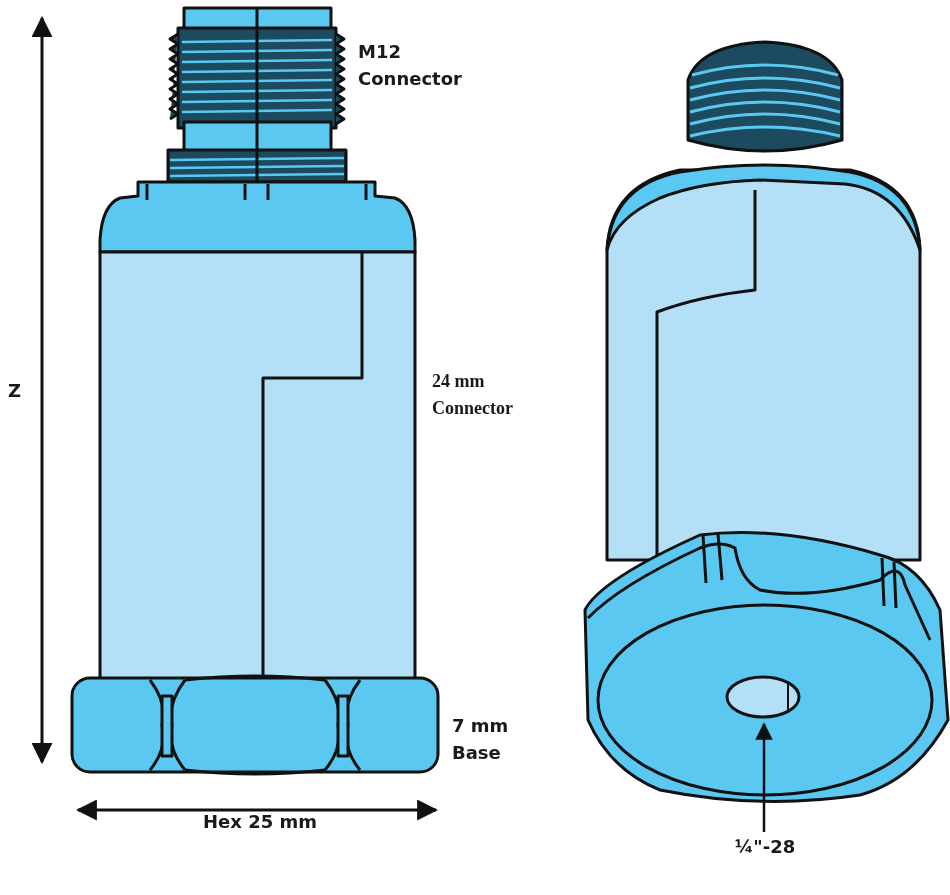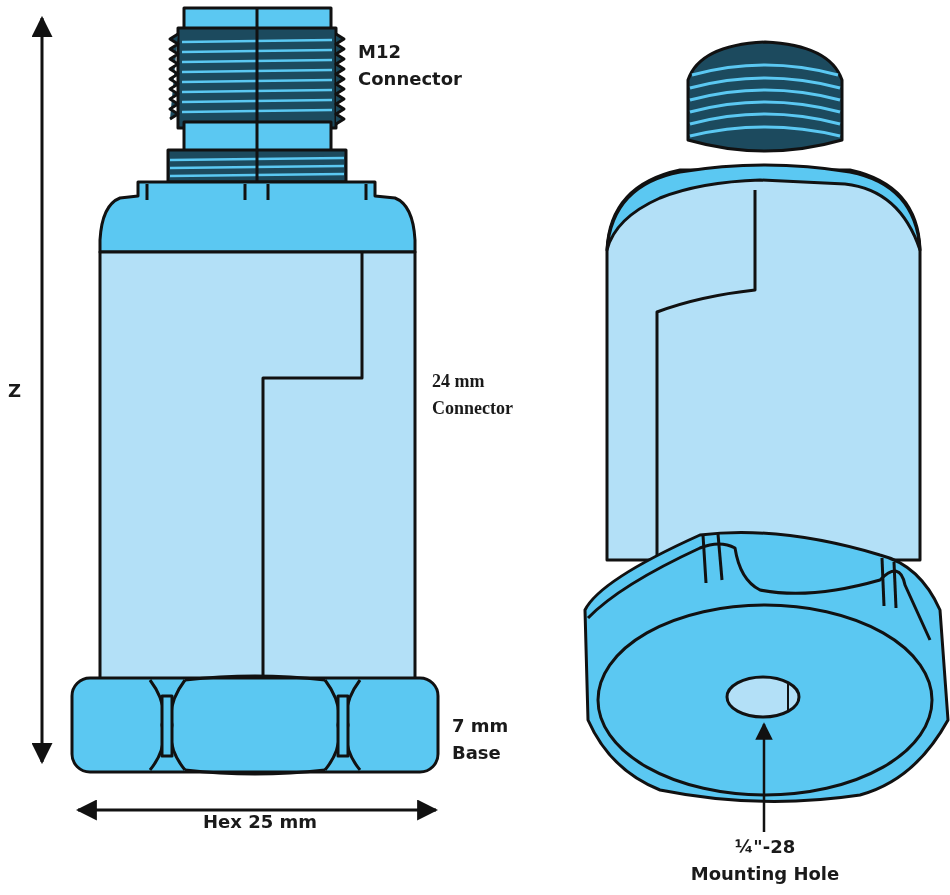--- a/index.html
+++ b/index.html
@@ -132,14 +132,13 @@
 <div class="lbl" style="left:8px; top:377px;">
   <span>Z</span>
 </div>
 
 <div class="lbl ctr" style="left:150px; top:808px; width:220px;">
   <span>Hex 25 mm</span>
 </div>
 
 <div class="lbl ctr" style="left:665px; top:833px; width:200px;">
   <span>¼"-28</span>
-  <span>Mounting Hole</span>
 </div>
 
 </body></html>

